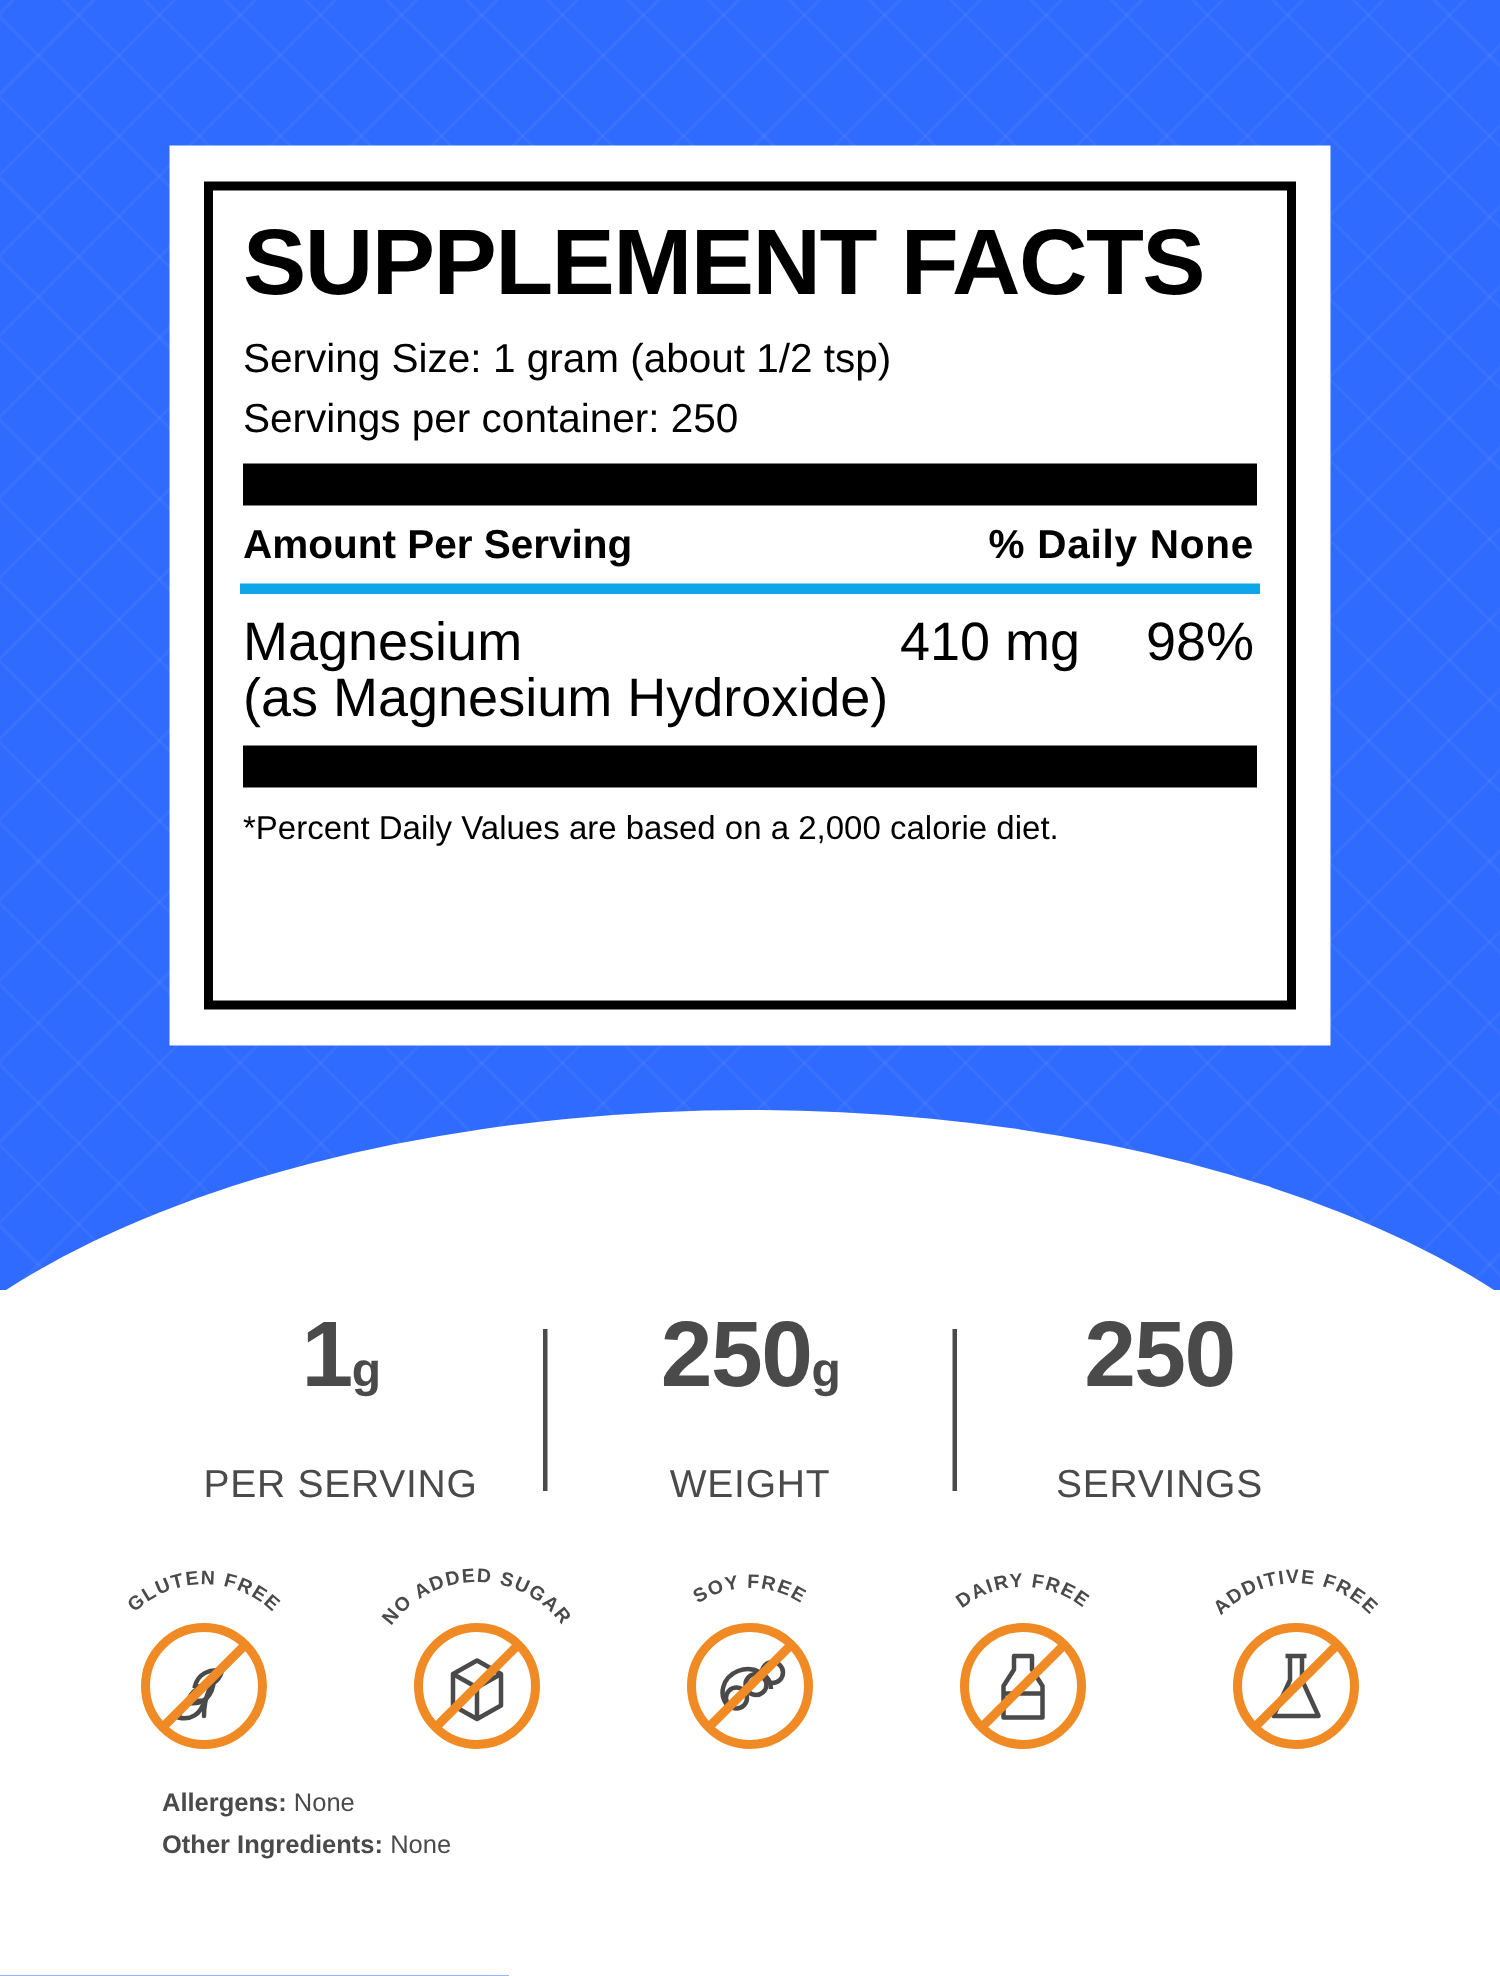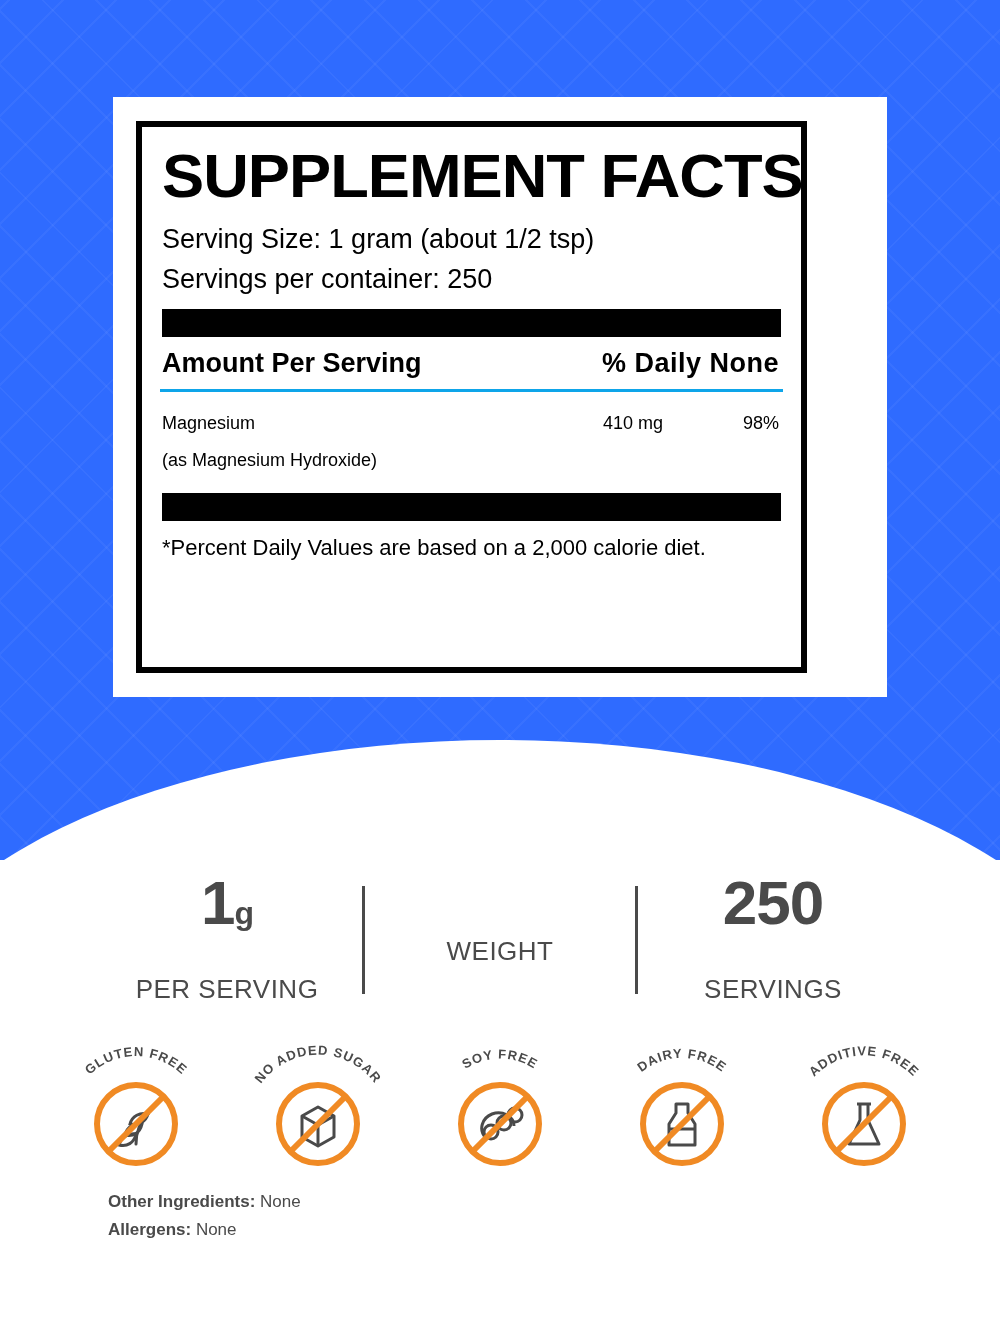--- a/index.html
+++ b/index.html
@@ -51,21 +51,21 @@
     top: 97px;
     width: 774px;
     height: 600px;
     background: #ffffff;
     box-sizing: border-box;
   }
   .facts-inner {
     position: absolute;
     left: 23px;
     top: 24px;
-    width: 671px;
+    width: 728px;
     height: 552px;
     border: 6px solid #000000;
     box-sizing: border-box;
     background: #ffffff;
   }
   .facts-pad {
     padding: 14px 18px 0 18px;
   }
   .facts-title {
     font-family: "Liberation Sans", sans-serif;
@@ -94,28 +94,28 @@
     margin: 10px 2px 0 2px;
   }
   .row-head {
     display: flex;
     justify-content: space-between;
     align-items: baseline;
     font-weight: bold;
     font-size: 27px;
     color: #000;
     padding: 11px 4px 10px 2px;
-    border-bottom: 3px solid #0ea5e9;
+    border-bottom: 7px solid #0ea5e9;
   }
   .row-head .dv { letter-spacing: 0.5px; }
 
   .nutrient {
     position: relative;
     padding: 13px 4px 6px 2px;
-    font-size: 18px;
+    font-size: 36px;
     line-height: 37px;
     color: #000;
   }
   .nutrient .name { display: inline-block; }
   .nutrient .amt {
     position: absolute;
     right: 120px;
     top: 13px;
     white-space: nowrap;
   }
@@ -295,20 +295,23 @@
   <div class="stat">
     <div class="num">
       <span>1</span><span class="unit">g</span>
     </div>
     <div class="lbl">PER SERVING</div>
   </div>
 
   <div class="divider"></div>
 
   <div class="stat">
+    <div class="num">
+      <span>250</span><span class="unit">g</span>
+    </div>
     <div class="lbl">WEIGHT</div>
   </div>
 
   <div class="divider"></div>
 
   <div class="stat">
     <div class="num">
       <span>250</span><span class="unit"></span>
     </div>
     <div class="lbl">SERVINGS</div>
@@ -404,20 +407,20 @@
     </svg>
     <svg class="slash" viewBox="0 0 84 84">
       <line x1="13" y1="71" x2="71" y2="13" stroke="#f08a24" stroke-width="6"></line>
     </svg>
   </div>
 
 </div>
 
 <div class="bottom-text">
   <div>
+    <b>Allergens:</b>
+    <span>None</span>
+  </div>
+  <div>
     <b>Other Ingredients:</b>
     <span>None</span>
   </div>
-  <div>
-    <b>Allergens:</b>
-    <span>None</span>
-  </div>
 </div>
 
 </body></html>

